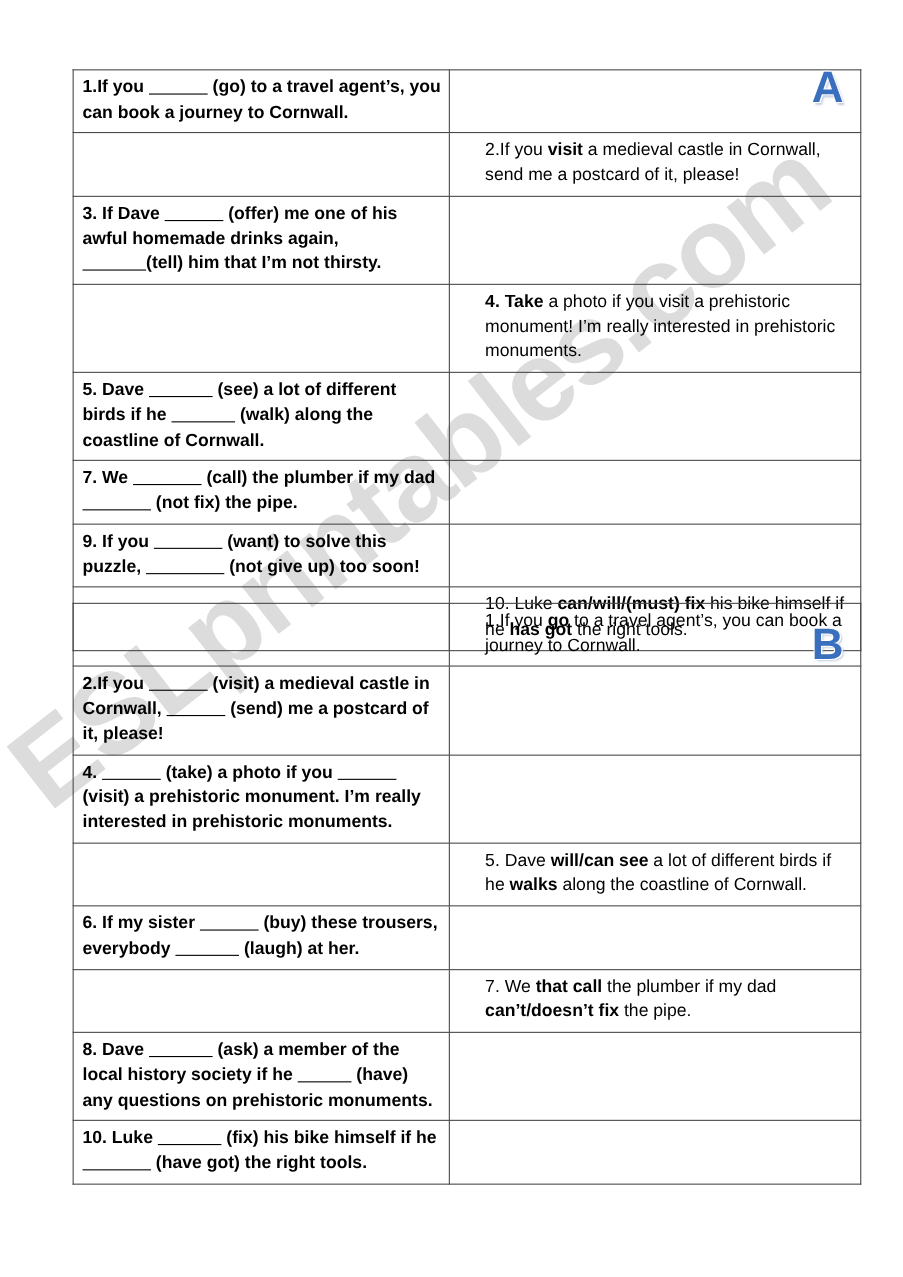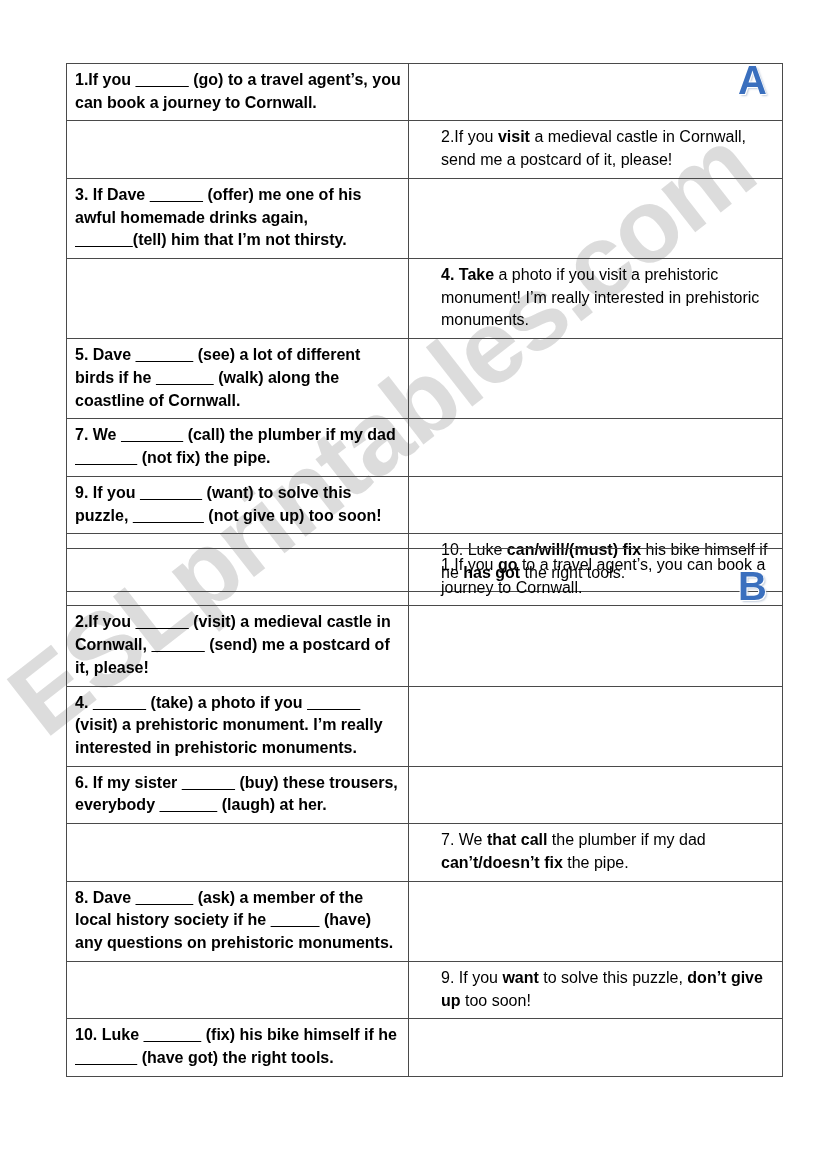--- a/index.html
+++ b/index.html
@@ -149,34 +149,34 @@
         </tr>
         <tr>
           <td class="col-left cell-gap">2.If you <span class="blank-line">&nbsp;&nbsp;&nbsp;&nbsp;&nbsp;&nbsp;&nbsp;&nbsp;&nbsp;&nbsp;&nbsp;&nbsp;</span> (visit) a medieval castle in Cornwall, <span class="blank-line">&nbsp;&nbsp;&nbsp;&nbsp;&nbsp;&nbsp;&nbsp;&nbsp;&nbsp;&nbsp;&nbsp;&nbsp;</span> (send) me a postcard of it, please!</td>
           <td class="col-right cell-answer"></td>
         </tr>
         <tr>
           <td class="col-left cell-gap">4. <span class="blank-line">&nbsp;&nbsp;&nbsp;&nbsp;&nbsp;&nbsp;&nbsp;&nbsp;&nbsp;&nbsp;&nbsp;&nbsp;</span> (take) a photo if you <span class="blank-line">&nbsp;&nbsp;&nbsp;&nbsp;&nbsp;&nbsp;&nbsp;&nbsp;&nbsp;&nbsp;&nbsp;&nbsp;</span> (visit) a prehistoric monument. I’m really interested in prehistoric monuments.</td>
           <td class="col-right cell-answer"></td>
         </tr>
         <tr>
+          <td class="col-left cell-gap"></td>
+          <td class="col-right cell-answer">5. Dave <b>will/can see</b> a lot of different birds if he <b>walks</b> along the coastline of Cornwall.</td>
+        </tr>
+        <tr>
           <td class="col-left cell-gap">6. If my sister <span class="blank-line">&nbsp;&nbsp;&nbsp;&nbsp;&nbsp;&nbsp;&nbsp;&nbsp;&nbsp;&nbsp;&nbsp;&nbsp;</span> (buy) these trousers, everybody <span class="blank-line">&nbsp;&nbsp;&nbsp;&nbsp;&nbsp;&nbsp;&nbsp;&nbsp;&nbsp;&nbsp;&nbsp;&nbsp;&nbsp;</span> (laugh) at her.</td>
           <td class="col-right cell-answer"></td>
         </tr>
         <tr>
           <td class="col-left cell-gap"></td>
           <td class="col-right cell-answer">7. We <b>that call</b> the plumber if my dad <b>can’t/doesn’t fix</b> the pipe.</td>
         </tr>
         <tr>
           <td class="col-left cell-gap">8. Dave <span class="blank-line">&nbsp;&nbsp;&nbsp;&nbsp;&nbsp;&nbsp;&nbsp;&nbsp;&nbsp;&nbsp;&nbsp;&nbsp;&nbsp;</span> (ask) a member of the local history society if he <span class="blank-line">&nbsp;&nbsp;&nbsp;&nbsp;&nbsp;&nbsp;&nbsp;&nbsp;&nbsp;&nbsp;&nbsp;</span> (have) any questions on prehistoric monuments.</td>
           <td class="col-right cell-answer"></td>
-        </tr>
-        <tr>
-          <td class="col-left cell-gap"></td>
-          <td class="col-right cell-answer">9. If you <b>want</b> to solve this puzzle, <b>don’t give up</b> too soon!</td>
         </tr>
         <tr>
           <td class="col-left cell-gap">10. Luke <span class="blank-line">&nbsp;&nbsp;&nbsp;&nbsp;&nbsp;&nbsp;&nbsp;&nbsp;&nbsp;&nbsp;&nbsp;&nbsp;&nbsp;</span> (fix) his bike himself if he <span class="blank-line">&nbsp;&nbsp;&nbsp;&nbsp;&nbsp;&nbsp;&nbsp;&nbsp;&nbsp;&nbsp;&nbsp;&nbsp;&nbsp;&nbsp;</span> (have got) the right tools.</td>
           <td class="col-right cell-answer"></td>
         </tr>
       </tbody>
   </table>
 
   <div class="section-letter" id="letter-b">B</div>
 

